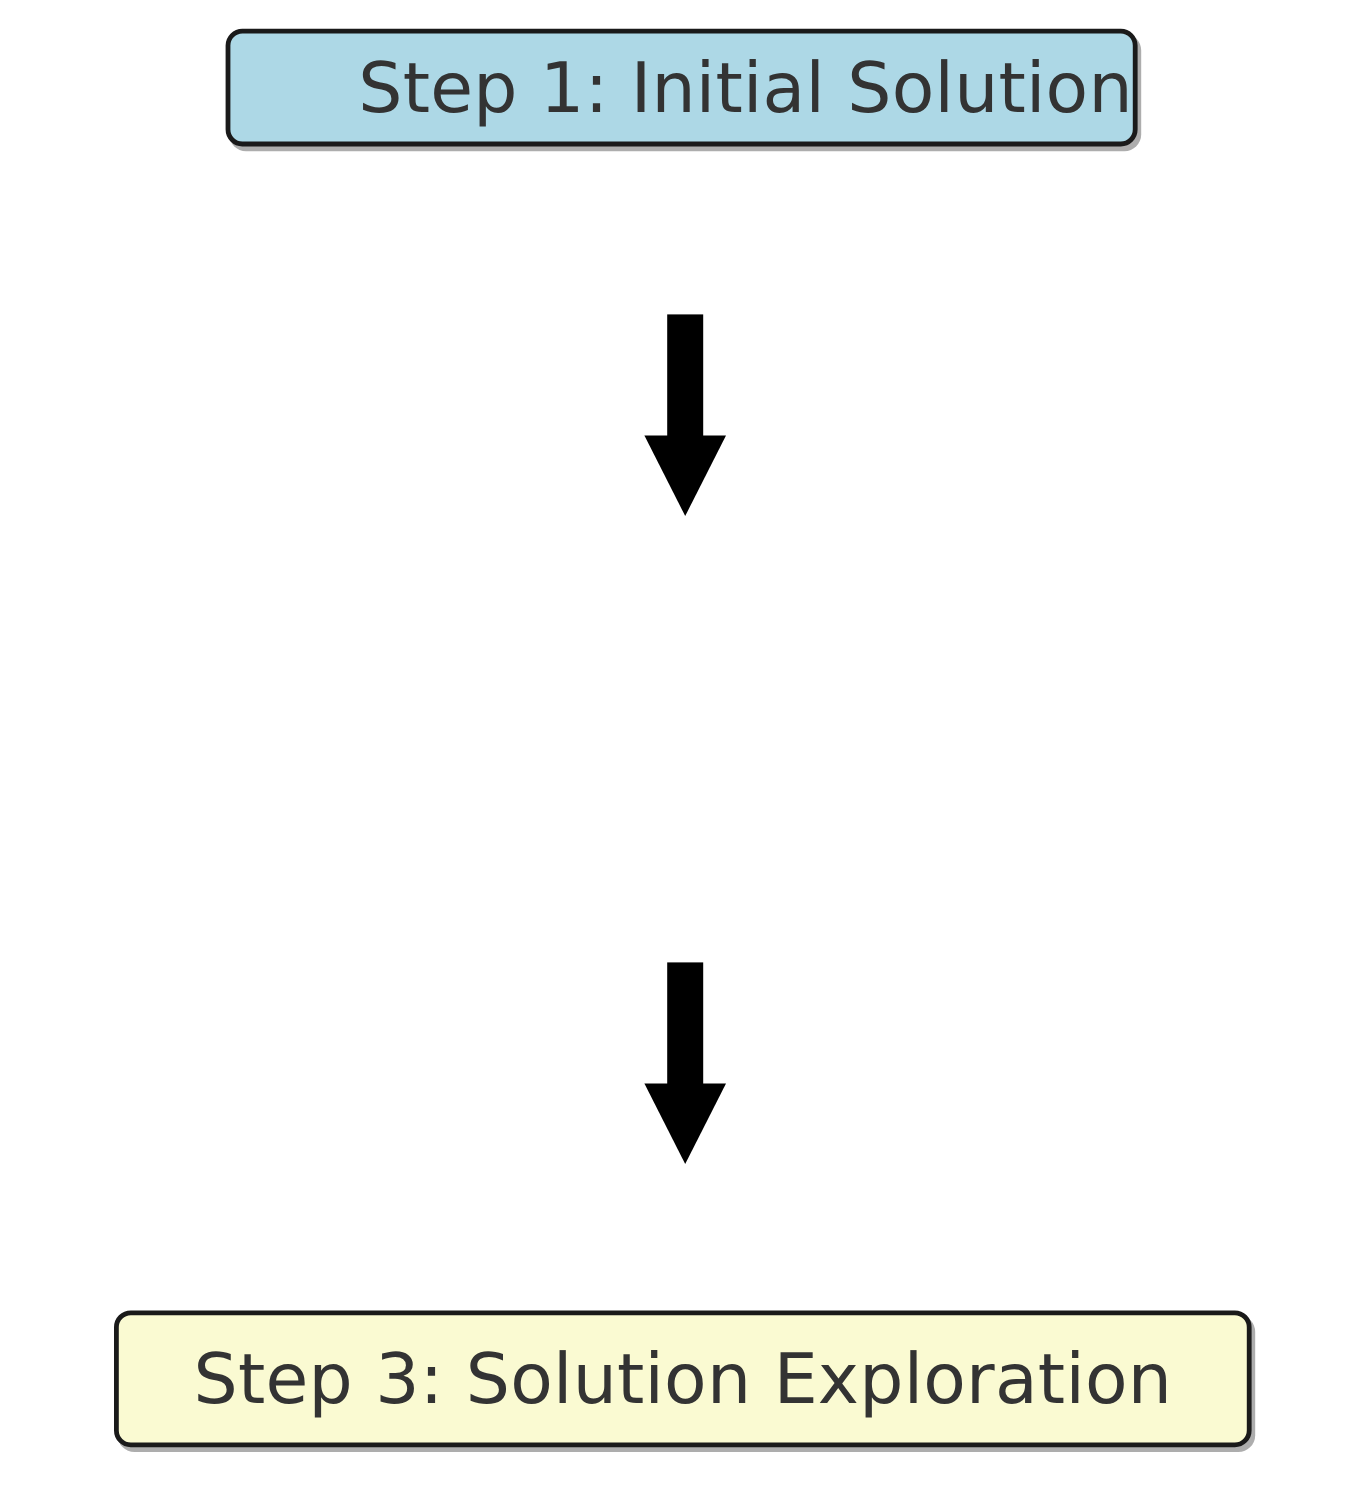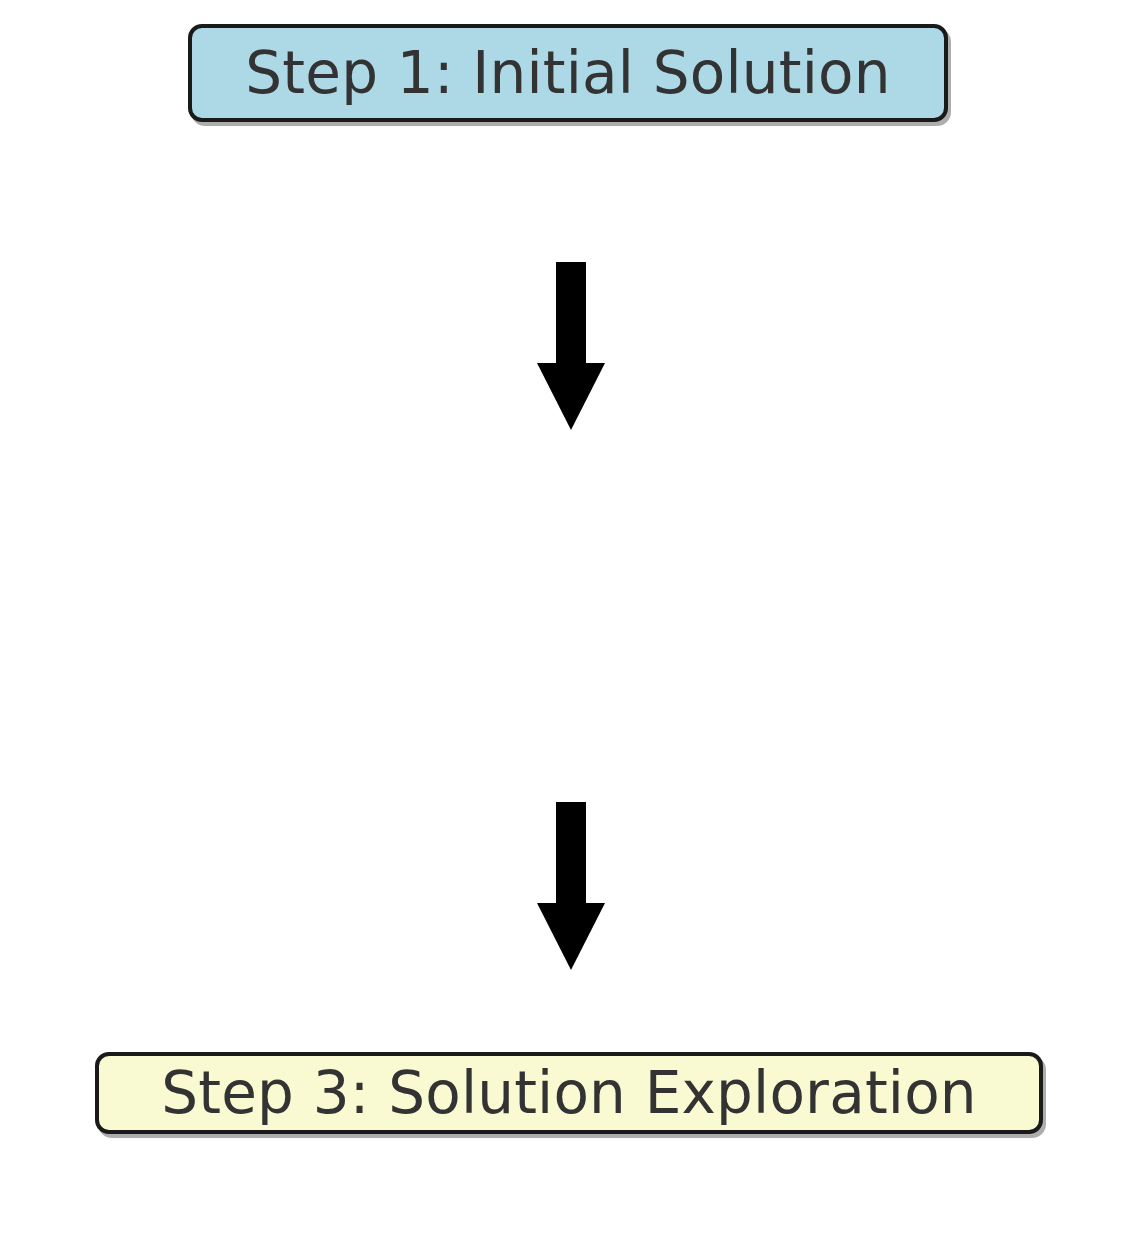--- a/index.html
+++ b/index.html
@@ -34,33 +34,34 @@
     letter-spacing: 0.2px;
     white-space: nowrap;
   }
 
   #node-step1 {
     left: 188px;
     top: 24px;
     width: 760px;
     height: 98px;
     background: #ADD8E6;
+    justify-content: flex-end;
   }
   #node-step2 {
     left: 29px;
     top: 570px;
     width: 1077px;
     height: 98px;
     background: #90EE90;
   }
   #node-step3 {
     left: 95px;
-    top: 1052px;
+    top: 1092px;
     width: 948px;
-    height: 82px;
+    height: 114px;
     background: #FAFAD2;
   }
 
   
   .arrow {
     position: absolute;
     left: 0;
     width: 1134px;
   }
   #arrow-1 { top: 255px;  height: 185px; }

